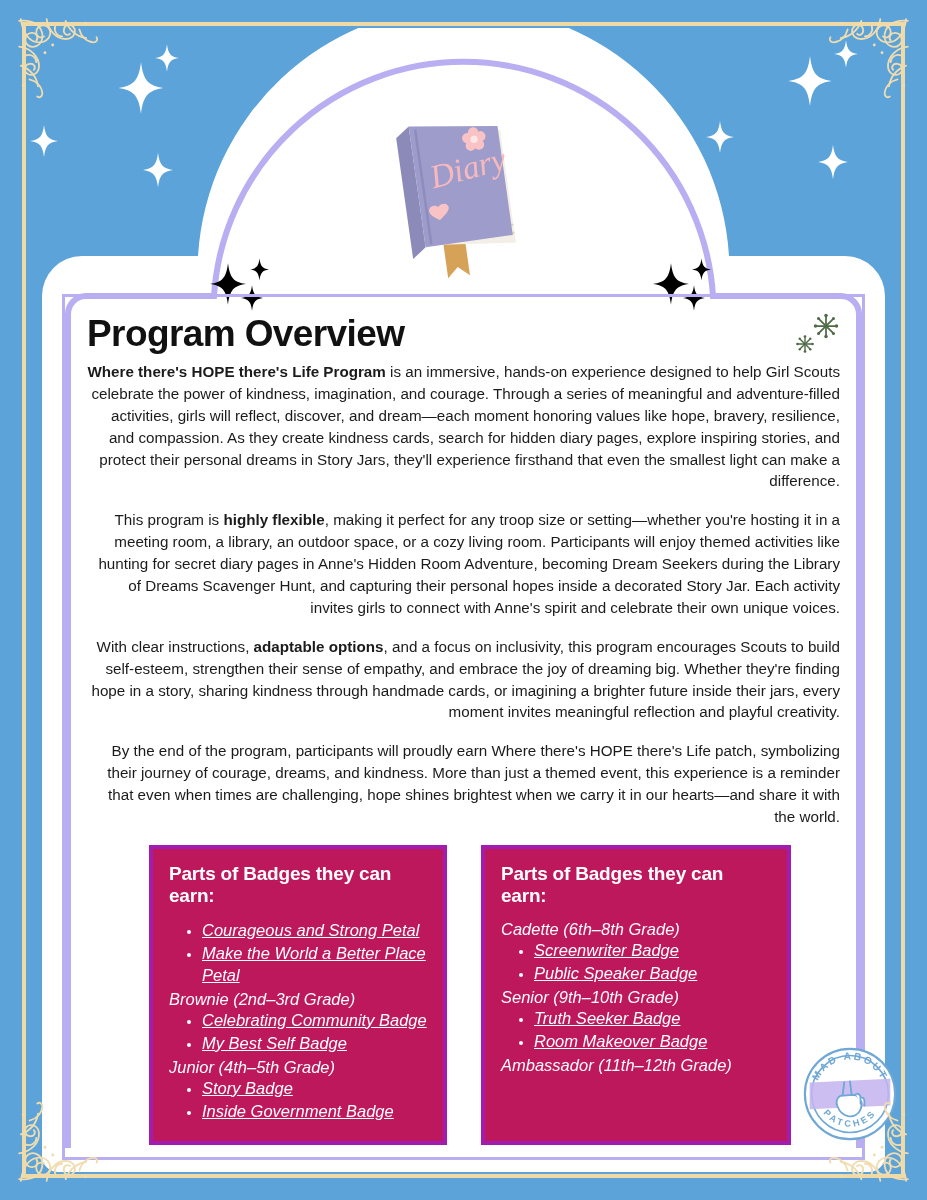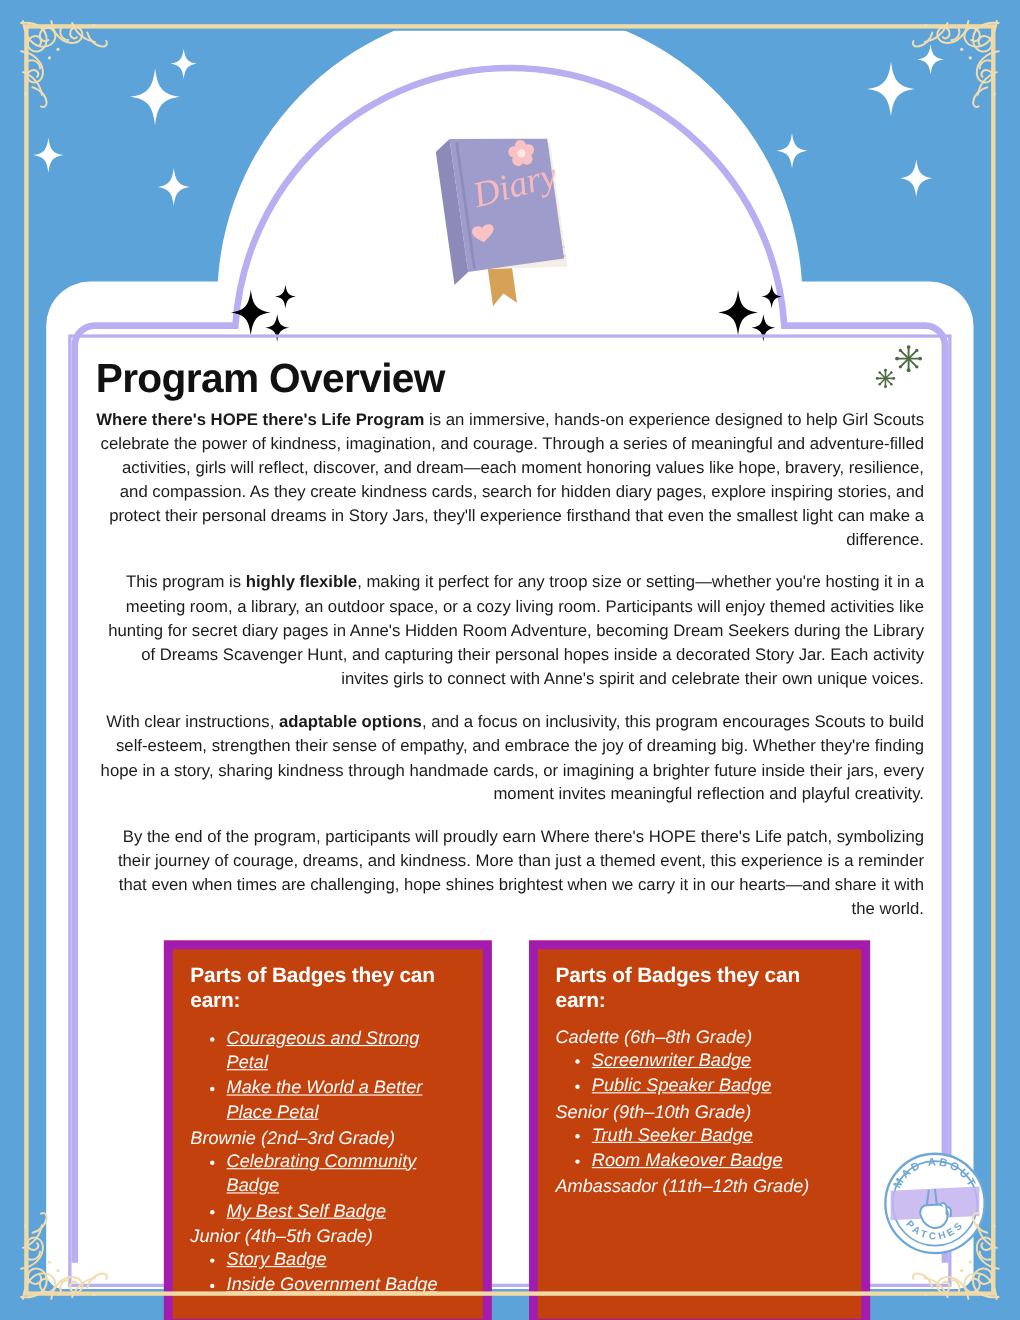--- a/index.html
+++ b/index.html
@@ -36,21 +36,21 @@
   .white-shape{position:absolute;inset:0;}
   .white-shape svg{width:100%;height:100%;display:block;}
 
   
   .diary{position:absolute;left:374px;top:100px;width:170px;height:180px;}
   .diary svg{width:100%;height:100%;display:block;}
 
   
   .content{
     position:absolute;
-    left:62px;top:304px;width:803px;height:866px;
+    left:62px;top:294px;width:803px;height:866px;
     border:3px solid #b9aef2;
     box-sizing:border-box;
     padding:16px 22px 10px 22px;
   }
   h1.title{
     font-size:37px;
     font-weight:bold;
     letter-spacing:-0.6px;
     margin:0 0 6px 0;
     color:#111;
@@ -66,22 +66,22 @@
   p.body b{font-weight:bold;}
 
   
   .boxes{
     display:flex;
     gap:34px;
     margin-top:14px;
     padding-left:62px;
   }
   .box{
-    background:#c2410c;
-    border:8px solid #a21caf;
+    background:#be185d;
+    border:4px solid #a21caf;
     box-sizing:border-box;
     padding:14px 16px 16px 16px;
     color:#fff;
   }
   .box.left{width:298px;}
   .box.right{width:310px;}
   .box h2{
     font-size:19px;
     font-weight:bold;
     margin:0 0 13px 0;

